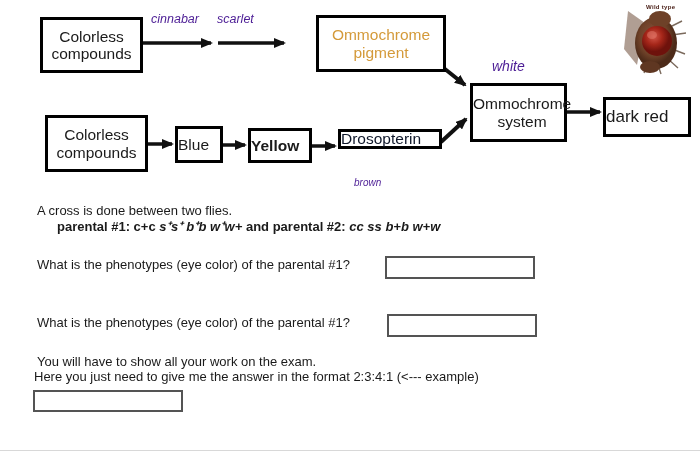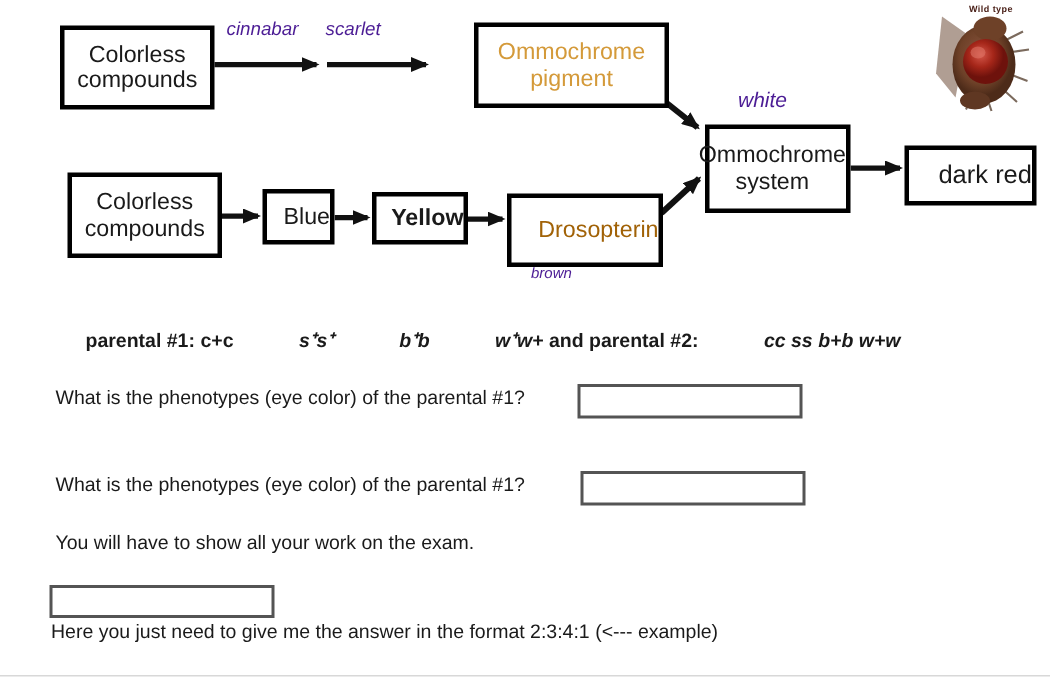--- a/index.html
+++ b/index.html
@@ -4,56 +4,56 @@
 <style>
   html,body { margin:0; padding:0; background:#fff; }
   .page {
     position:relative; width:700px; height:453px; background:#ffffff;
     font-family:"Liberation Sans", sans-serif; color:#1a1a1a; overflow:hidden;
   }
   
   .arrows { position:absolute; left:0; top:0; width:700px; height:200px; pointer-events:none; }
   .node {
     position:absolute; box-sizing:border-box; background:#ffffff;
-    border:3px solid #000000; display:flex; align-items:center; justify-content:flex-end;
+    border:3px solid #000000; display:flex; align-items:center; justify-content:flex-start;
     text-align:center; font-size:15.5px; line-height:1.12; color:#1a1a1a;
   }
   .node-colorless-top   { left:40px;  top:17px;  width:103px; height:56px; }
   .node-ommochrome      { left:287px; top:15px;  width:130px; height:57px; color:#d49a3a;margin-left:29px; }
   .node-colorless-bot   { left:45px;  top:115px; width:103px; height:57px; }
   .node-blue            { left:175px; top:126px; width:48px;  height:37px; }
   .node-yellow          { left:248px; top:128px; width:64px;  height:35px;font-weight:bold; }
-  .node-drosopterin     { left:338px; top:129px; width:104px; height:49px; color:#a16207; }
+  .node-drosopterin     { left:338px; top:129px; width:104px; height:20px; color:#0f172a; }
   .node-transport       { left:470px; top:83px;  width:97px;  height:59px; }
   .node-darkred         { left:603px; top:97px;  width:88px;  height:40px; font-weight:normal; font-size:17px; }
   .gene-label {
     position:absolute; font-style:italic; font-size:12.5px; color:#4c1d95; white-space:nowrap;
   }
   .lbl-cinnabar { left:151px; top:12px; }
   .lbl-scarlet  { left:217px; top:12px; }
   .lbl-white    { left:492px; top:58px; font-size:14px; }
   .lbl-brown    { left:354px; top:177px; font-size:10px; }
   
   .fly-figure { position:absolute; left:614px; top:2px; width:82px; height:74px; }
   .fly-caption {
     position:absolute; left:32px; top:2px; font-size:6px; font-weight:bold;
     color:#4a2018; letter-spacing:0.3px; white-space:nowrap;
   }
   .fly-svg { position:absolute; left:0; top:7px; width:82px; height:66px; }
   
   .tline { position:absolute; font-size:13px; line-height:14px; white-space:nowrap; }
   .bold  { font-weight:bold; }
-  .gene  { font-style:italic;margin-left:40px; }
+  .gene  { font-style:italic; }
   .intro-line    { left:37px; top:204px; }
   .parental-line { left:57px; top:220px; }
   .q1-line       { left:37px; top:258px; }
   .q2-line       { left:37px; top:316px; }
   .ratio-line1   { left:37px; top:341px; }
   .ratio-line2   { left:37px; top:355px; }
-  .ratio-line3   { left:34px; top:370px;margin-top:44px; }
+  .ratio-line3   { left:34px; top:370px; }
   .answer-input {
     position:absolute; box-sizing:border-box; width:150px; height:23px;
     border:2px solid #545454; background:#ffffff; font-family:"Liberation Sans", sans-serif;
     font-size:13px; padding:0 4px; outline:none;
   }
   .input-1 { left:385px; top:256px; }
   .input-2 { left:387px; top:314px; }
   .input-3 { left:33px;  top:390px; height:22px; }
   .bottom-divider { position:absolute; left:0; right:0; bottom:2px; height:1px; background:#d8d8d8; }
 </style>
@@ -126,20 +126,21 @@
       <path d="M14,2 L31,14 L23,56 L10,40 Z" fill="#9c8678" opacity="0.8"></path>
       <path d="M56,18 l12,-6 M58,26 l14,-2 M58,40 l13,5 M54,50 l10,9 M44,56 l3,9 M34,55 l-4,9" stroke="#5a4534" stroke-width="1.4" fill="none" opacity="0.8"></path>
       <ellipse cx="42" cy="34" rx="21" ry="26" fill="url(#flyBody)"></ellipse>
       <ellipse cx="46" cy="10" rx="11" ry="8" fill="#6e4128"></ellipse>
       <ellipse cx="36" cy="58" rx="10" ry="6" fill="#5f3722"></ellipse>
       <circle cx="43" cy="32" r="15" fill="url(#flyEye)"></circle>
       <ellipse cx="38" cy="26" rx="5" ry="4" fill="#e0796a" opacity="0.55"></ellipse>
     </svg>
   </div>
 
+  <div class="tline intro-line">A cross is done between two flies.</div>
 
   <div class="tline parental-line bold">
     <span>parental #1:</span>
     <span>c+c</span>
     <span class="gene">s⁺s⁺</span>
     <span class="gene">b⁺b</span>
     <span class="gene">w⁺w+</span>
     <span>and</span>
     <span>parental #2:</span>
     <span class="gene">cc ss b+b w+w</span>

